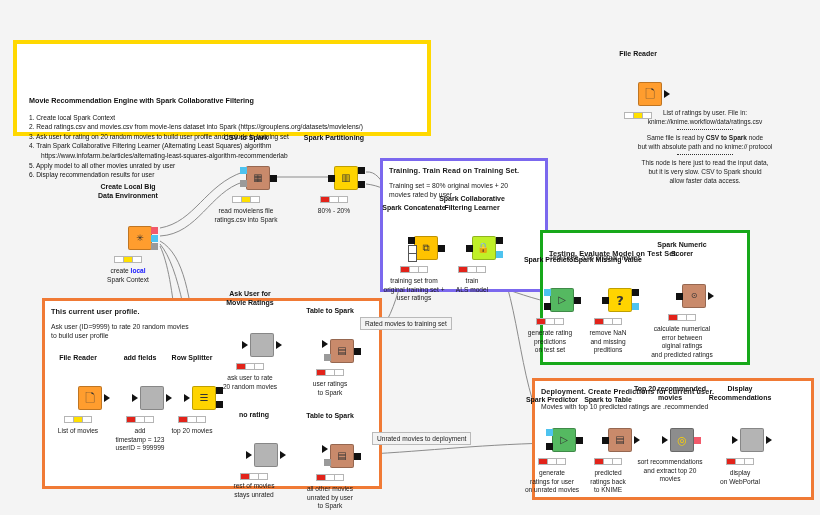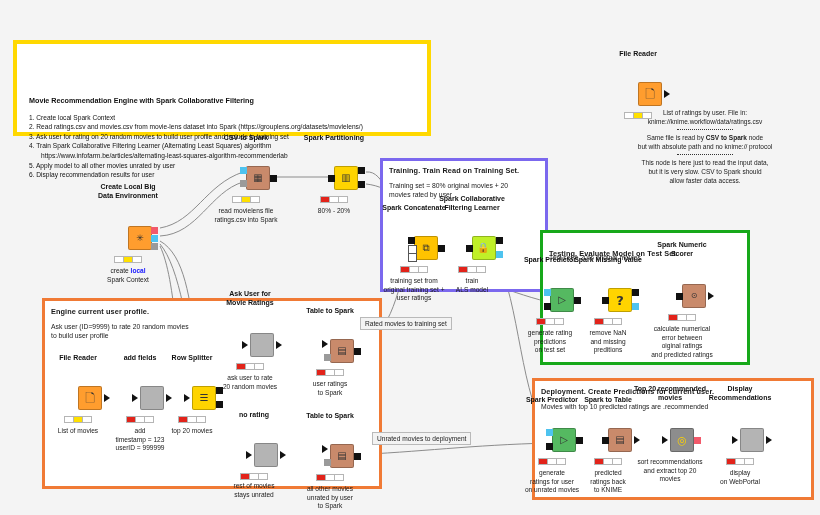--- a/index.html
+++ b/index.html
@@ -170,21 +170,21 @@
   </div>
 
   <div class="grp green" style="left:540px;top:230px;width:210px;height:135px;">
     <div class="grp-title" style="left:6px;top:16px;">Testing. Evaluate Model on Test Set.</div>
     <div class="grp-sub" style="left:6px;top:20px;">
       <div>Test set = 20% original movies</div>
     </div>
   </div>
 
   <div class="grp orange" style="left:42px;top:298px;width:340px;height:191px;">
-    <div class="grp-title" style="left:6px;top:6px;">Engine current user profile.</div>
+    <div class="grp-title" style="left:6px;top:6px;">This current user profile.</div>
     <div class="grp-sub" style="left:6px;top:21px;">
       <div>Ask user (ID=9999)  to rate 20 random movies</div>
       <div>to build user profile</div>
     </div>
   </div>
 
   <div class="grp orange" style="left:532px;top:378px;width:282px;height:122px;">
     <div class="grp-title" style="left:6px;top:6px;">Deployment. Create Predictions for current user.</div>
     <div class="grp-sub" style="left:6px;top:21px;">
       <div>Movies with top 10 predicted ratings are .recommended</div>

